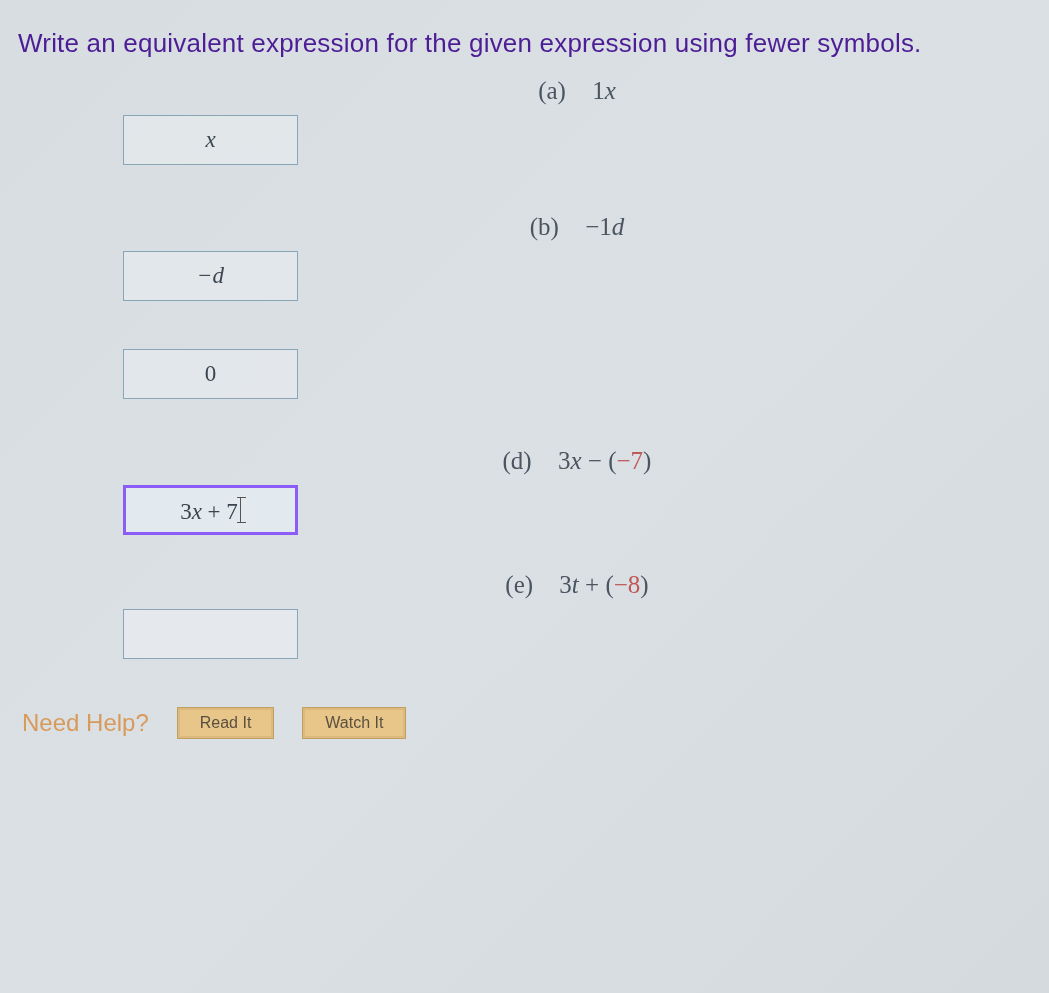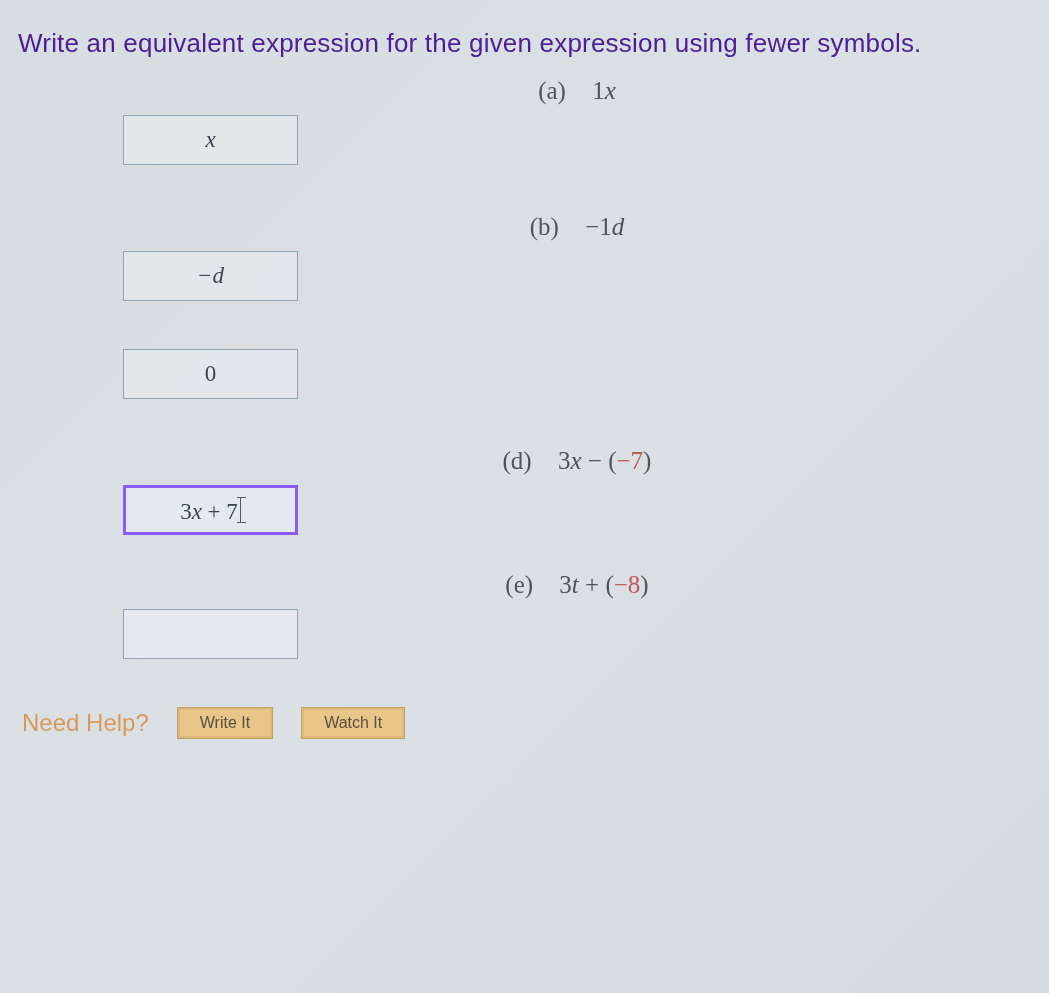--- a/index.html
+++ b/index.html
@@ -109,15 +109,15 @@
       <span class="part-label">(e)</span>
       <span class="part-expr"><span class="upright">3</span><span>t</span><span class="upright"> + (</span><span class="neg">−8</span><span class="upright">)</span></span>
     </div>
     <div class="answer-box empty"></div>
   </div>
 
 </div>
 
 <div class="help-row">
   <span class="help-label">Need Help?</span>
-  <button class="help-btn">Write It</button>
+  <button class="help-btn">Read It</button>
   <button class="help-btn">Watch It</button>
 </div>
 
 </body></html>

